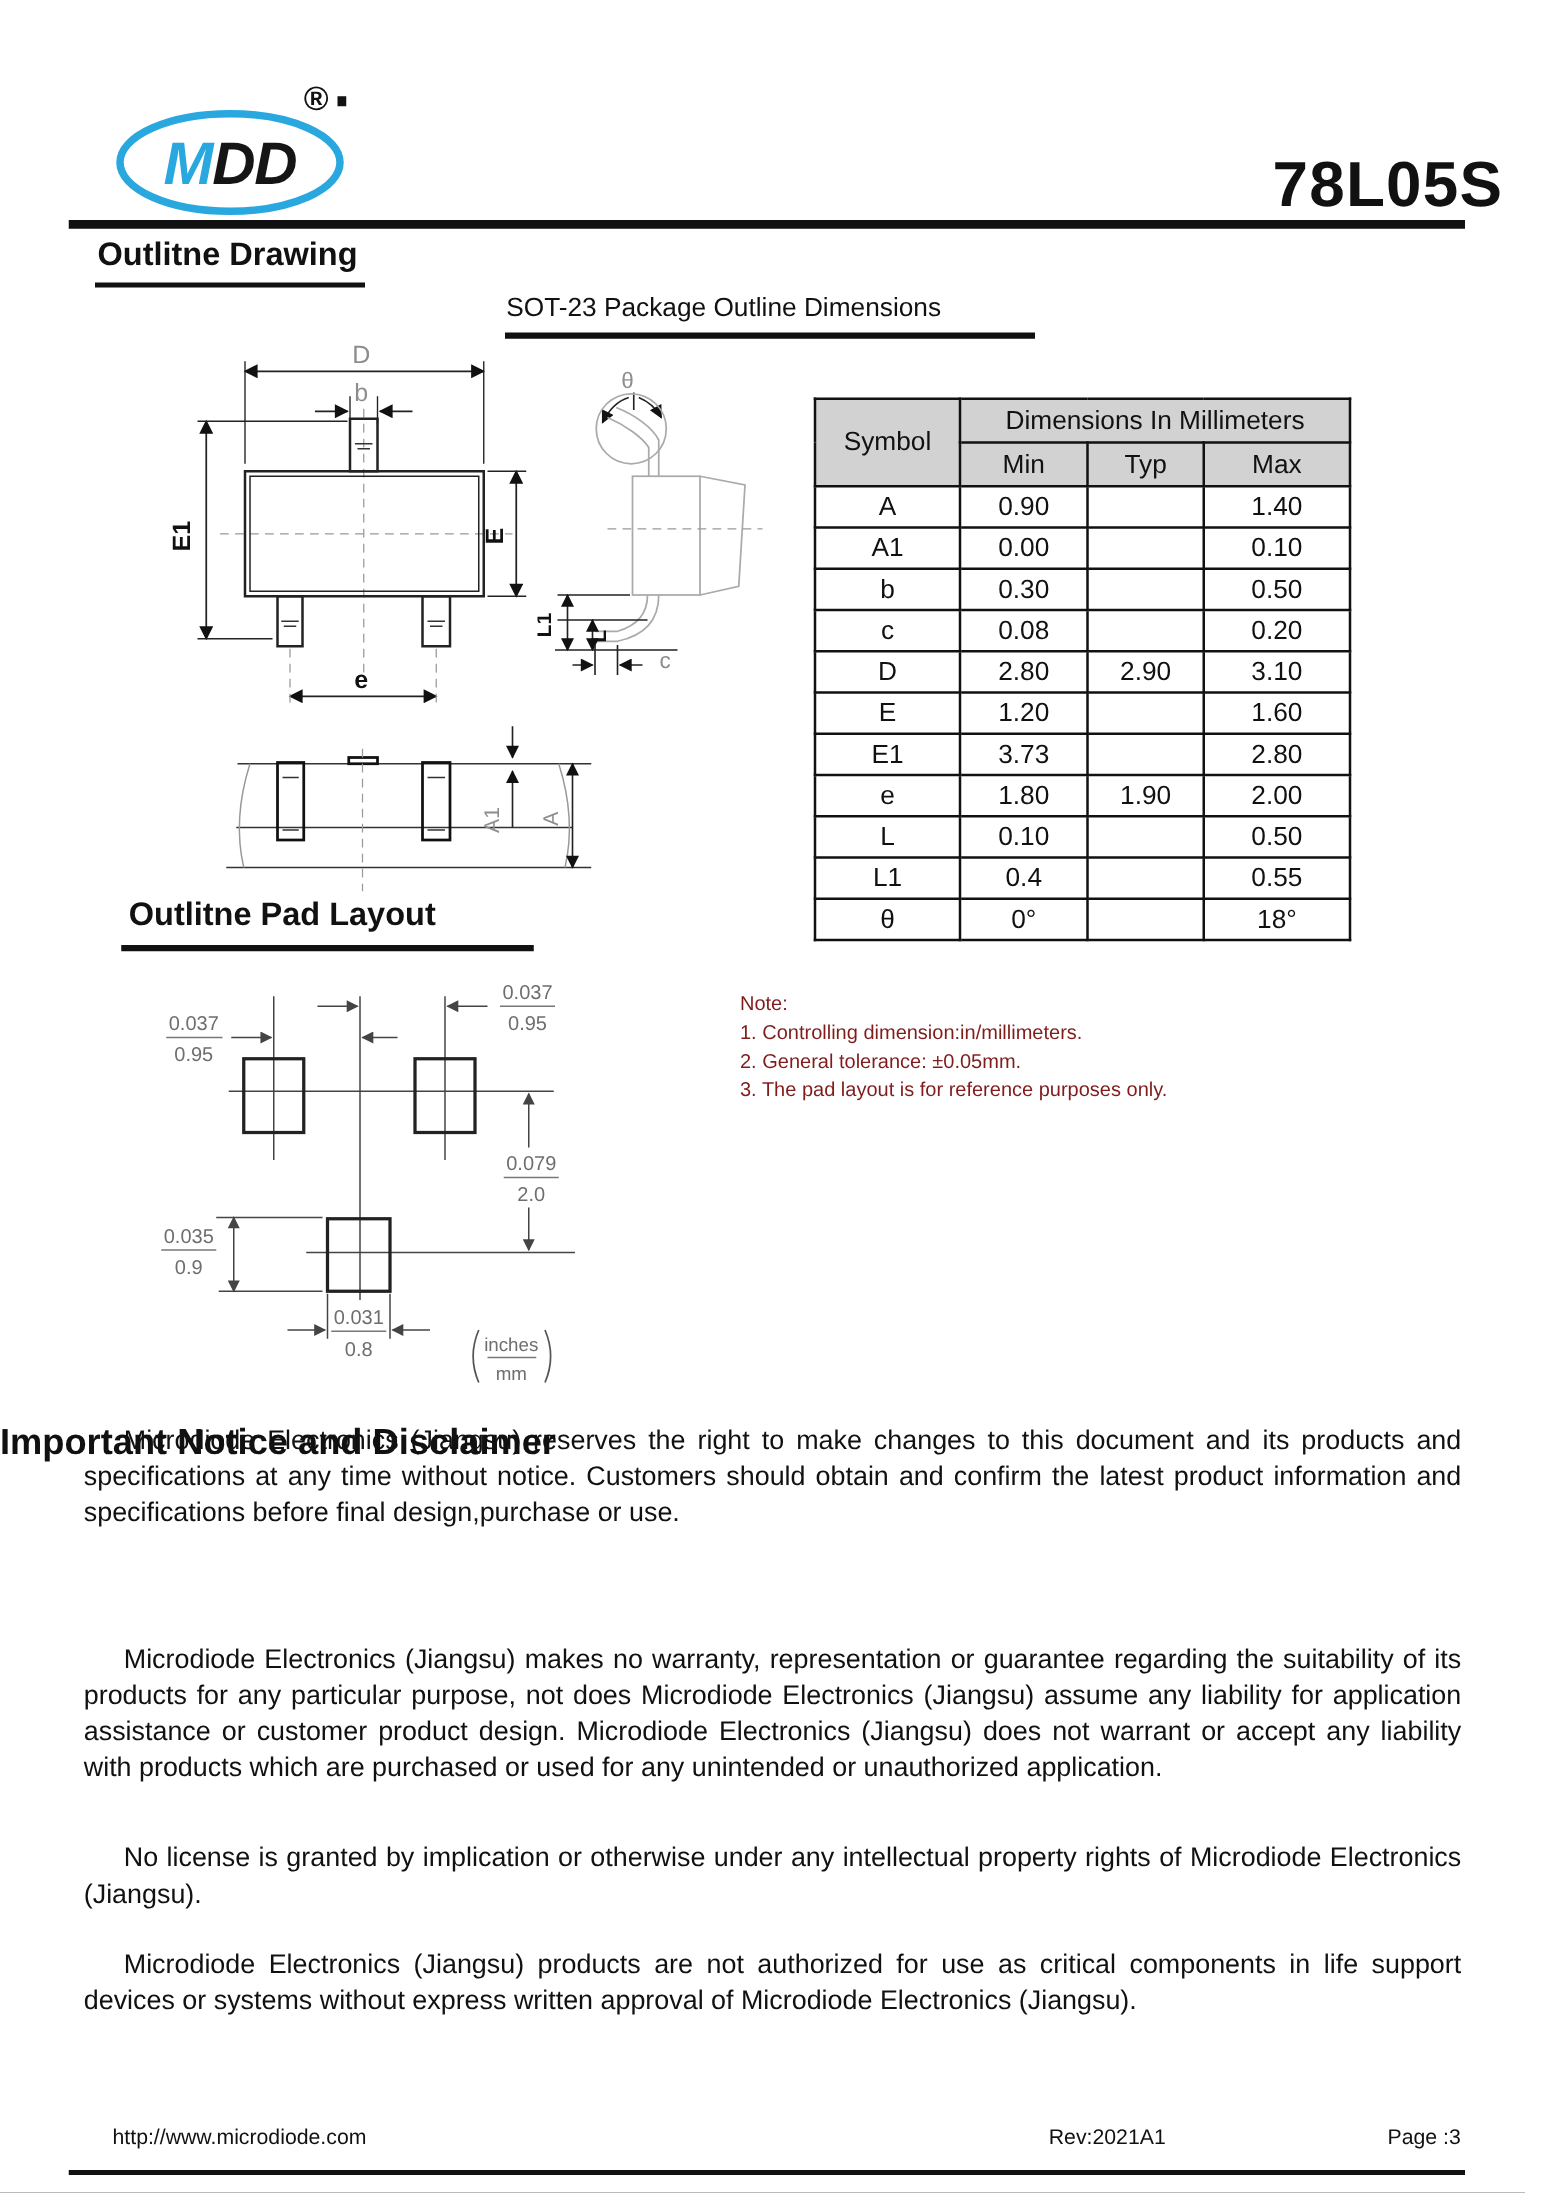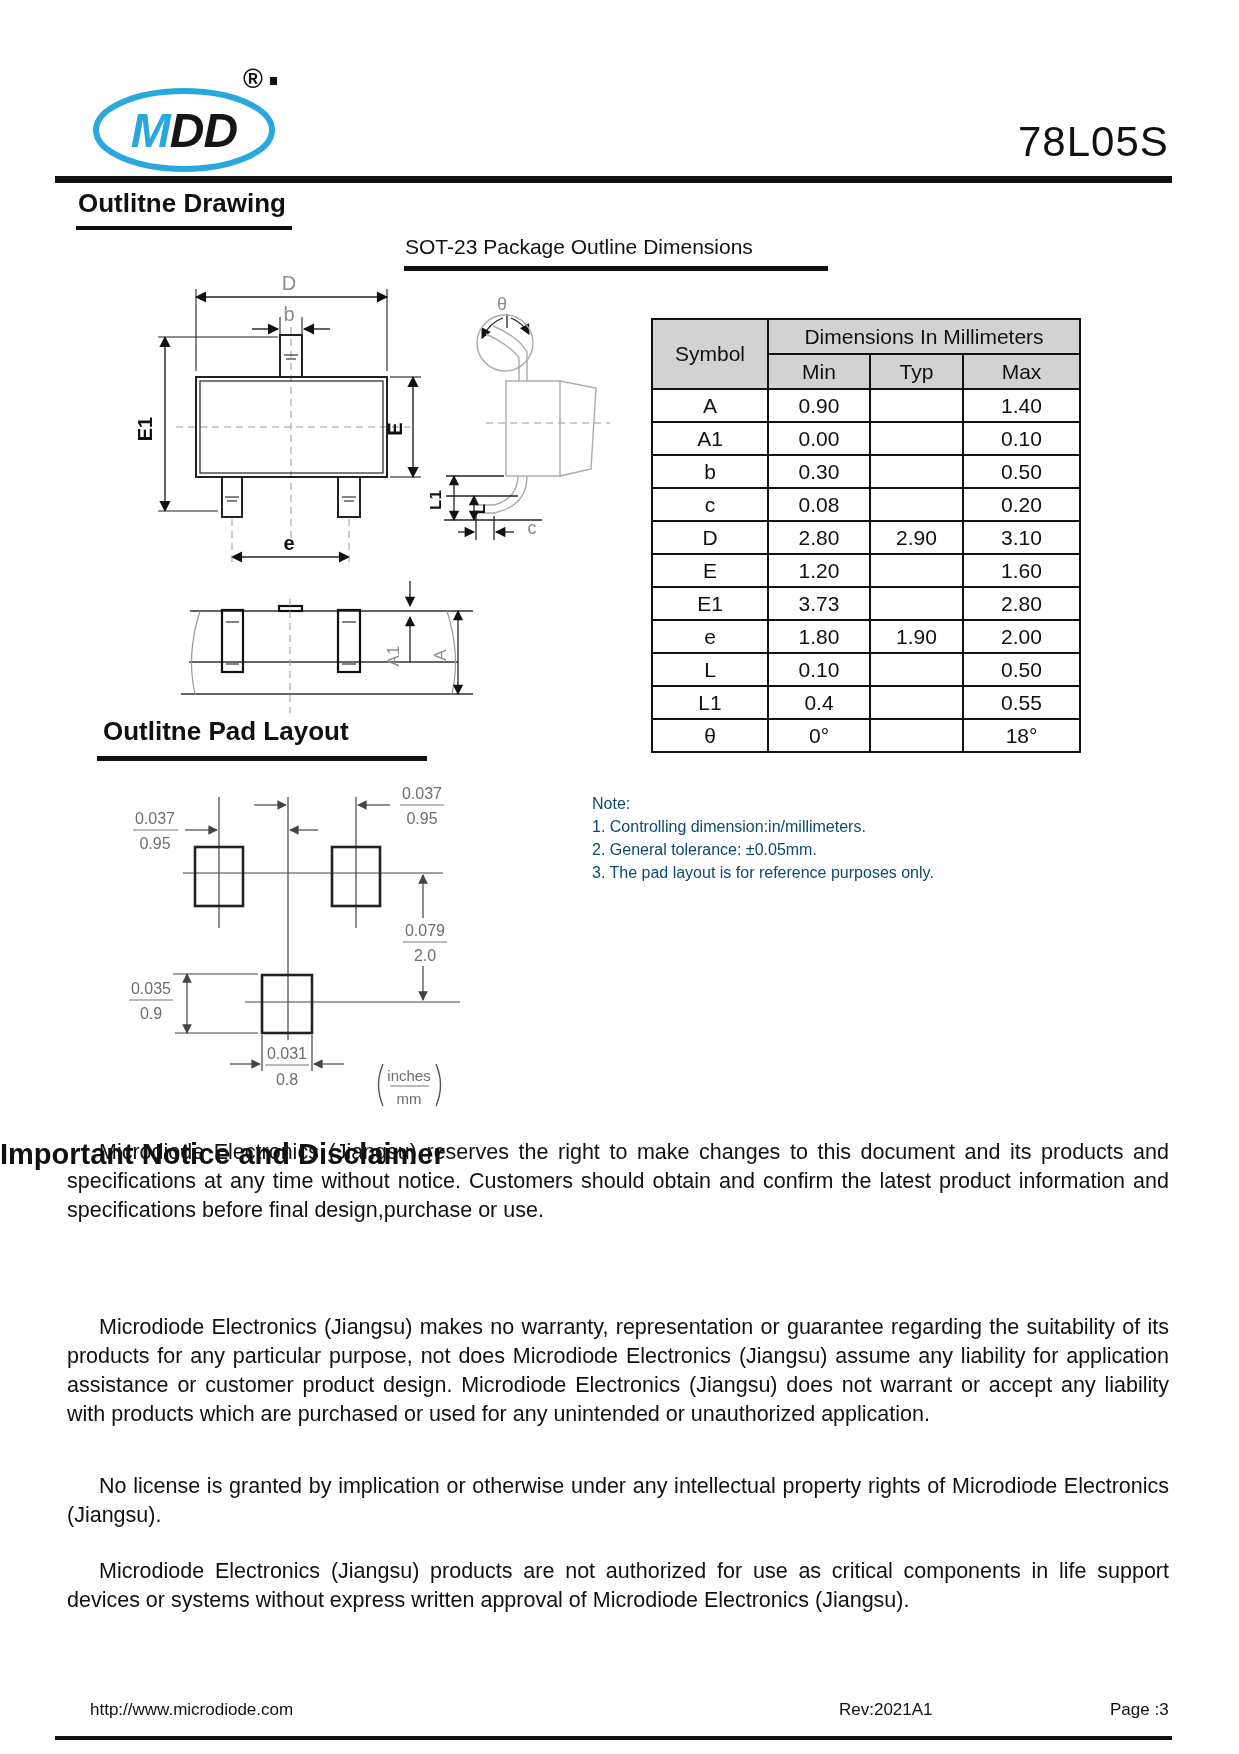--- a/index.html
+++ b/index.html
@@ -1,38 +1,38 @@
 <!DOCTYPE html>
 <html><head>
 <meta charset="utf-8">
 <style>
   html,body{margin:0;padding:0;background:#888;}
   .page{position:relative;width:1239px;height:1754px;margin:0 auto;background:#ffffff;
         font-family:"Liberation Sans",sans-serif;color:#111;overflow:hidden;}
   .abs{position:absolute;}
   
-  .part-number{left:1018px;top:118px;font-size:42px;font-weight:normal;letter-spacing:1px;}
+  .part-number{left:1018px;top:118px;font-size:51px;font-weight:bold;letter-spacing:1px;}
   .header-rule{left:55px;top:176px;width:1117px;height:7px;background:#111;}
   .reg-mark{left:243px;top:64px;font-size:27px;font-weight:bold;}
   .reg-dot{left:270px;top:77px;width:7px;height:8px;background:#111;}
   .section-title{left:78px;top:188px;font-size:26px;font-weight:bold;}
   .section-underline{left:76px;top:226px;width:216px;height:4px;background:#111;}
   .drawing-title{left:405px;top:235px;font-size:21px;}
   .drawing-underline{left:404px;top:266px;width:424px;height:5px;background:#111;}
   .pad-title{left:103px;top:716px;font-size:26px;font-weight:bold;}
   .pad-underline{left:97px;top:756px;width:330px;height:5px;background:#111;}
   
   .dim-table-wrap{left:651px;top:318px;}
   table.dim-table{border-collapse:collapse;table-layout:fixed;width:428px;}
   table.dim-table th,table.dim-table td{border:2px solid #111;text-align:center;
         vertical-align:middle;padding:0;font-size:21px;font-weight:normal;}
   table.dim-table th{background:#d2d2d2;height:33px;}
   table.dim-table td{height:31px;background:#fff;}
   
-  .notes{left:592px;top:792px;font-size:16px;color:#0c4a6e;line-height:23px;}
+  .notes{left:592px;top:792px;font-size:16px;color:#7f1d1d;line-height:23px;}
   
   .notice-title{left:0;top:1138px;width:1239px;font-size:29px;font-weight:bold;}
   .para{left:67px;width:1102px;font-size:21.5px;line-height:29px;text-align:justify;text-indent:32px;}
   .p1{top:1138px;}.p2{top:1313px;}.p3{top:1472px;}.p4{top:1557px;}
   
   .footer-url{left:90px;top:1700px;font-size:17px;}
   .footer-rev{left:839px;top:1700px;font-size:17px;}
   .footer-page{left:1110px;top:1700px;font-size:17px;}
   .footer-rule{left:55px;top:1736px;width:1117px;height:4px;background:#111;}
   

